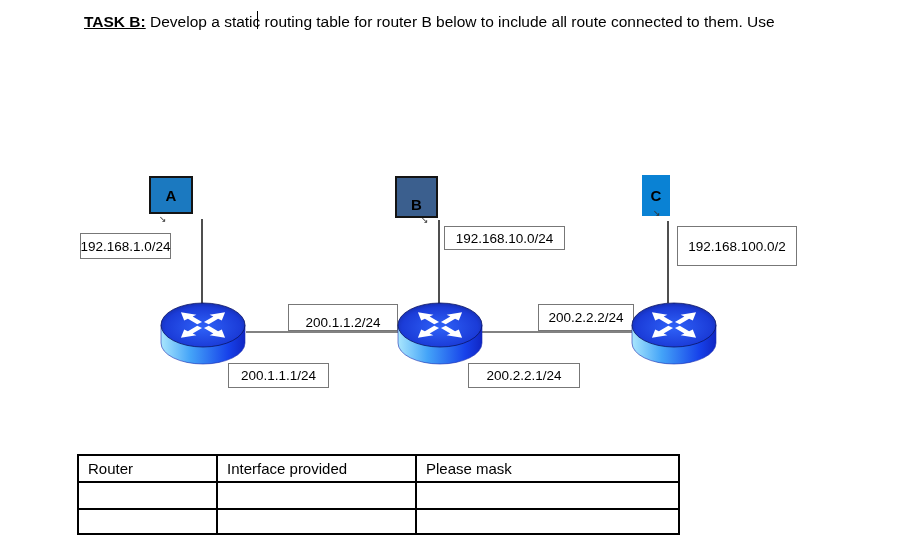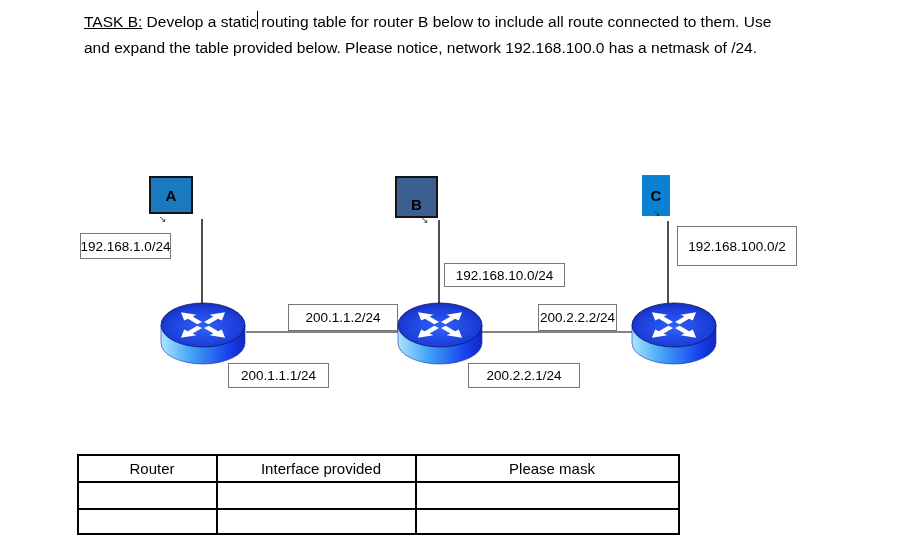--- a/index.html
+++ b/index.html
@@ -3,21 +3,21 @@
 <meta charset="utf-8">
 <style>
   html,body{margin:0;padding:0;background:#fff;}
   .page{
     position:relative;width:902px;height:560px;background:#ffffff;
     font-family:"Liberation Sans","DejaVu Sans",sans-serif;color:#000;overflow:hidden;
   }
   
   .task-text{position:absolute;left:84px;top:9px;width:806px;font-size:15.5px;line-height:26px;}
   .task-line{white-space:pre-wrap;}
-  .b{font-weight:400;}
+  .b{font-weight:700;}
   .u{text-decoration:underline;}
   .caret{position:absolute;left:257px;top:11px;width:1px;height:18px;background:#000;}
   
   .sq{position:absolute;box-sizing:border-box;display:flex;align-items:center;justify-content:center;
       font-weight:700;font-size:15px;color:#000;}
   .sq-a{left:149px;top:176px;width:44px;height:38px;background:#1b79c0;border:2px solid #141414;}
   .sq-b{left:395px;top:176px;width:43px;height:42px;background:#3b5f8e;border:2px solid #141414;
         align-items:flex-end;padding-bottom:3px;}
   .sq-c{left:642px;top:175px;width:28px;height:41px;background:#0a82d4;}
   .hand{position:absolute;font-size:9px;color:#333;line-height:9px;}
@@ -29,36 +29,36 @@
   .vl-a{left:201px;top:219px;height:87px;}
   .vl-b{left:438px;top:220px;height:85px;}
   .vl-c{left:667px;top:221px;height:82px;}
   .hl{position:absolute;height:2px;background:#828282;}
   .hl-1{left:246px;top:331px;width:154px;}
   .hl-2{left:482px;top:331px;width:154px;}
   
   .net-box{position:absolute;box-sizing:border-box;background:#fff;border:1.5px solid #777;
            display:flex;align-items:center;justify-content:center;font-size:13.5px;}
   .net-a{left:80px;top:233px;width:91px;height:26px;}
-  .net-b{left:444px;top:226px;width:121px;height:24px;margin-top:37px;}
+  .net-b{left:444px;top:226px;width:121px;height:24px;}
   .net-c{left:677px;top:226px;width:120px;height:40px;}
-  .if-ab-up{left:288px;top:304px;width:110px;height:27px;}
-  .if-bc-up{left:538px;top:304px;width:79px;height:27px;}
+  .if-ab-up{left:288px;top:304px;width:110px;height:27px;align-items:flex-end;}
+  .if-bc-up{left:538px;top:304px;width:96px;height:27px;}
   .if-ab-lo{left:228px;top:363px;width:101px;height:25px;}
   .if-bc-lo{left:468px;top:363px;width:112px;height:25px;justify-content:center;}
   
   .router{position:absolute;width:86px;height:64px;}
   .r1{left:160px;top:302px;}
   .r2{left:397px;top:302px;}
   .r3{left:631px;top:302px;}
   
   .rt-table{position:absolute;left:77px;top:454px;border-collapse:collapse;}
   .rt-table td{border:2px solid #000;font-size:15px;font-weight:400;
                padding:0 0 0 9px;vertical-align:middle;background:#fff;}
-  .row-h td{height:25px;text-align:center;}
+  .row-h td{height:25px;}
   .row-1 td{height:25px;}
   .row-2 td{height:23px;}
 </style>
 </head>
 <body>
 
 <div class="page">
 
   <svg width="0" height="0" style="position:absolute" aria-hidden="true">
     <defs>
@@ -72,21 +72,20 @@
         <stop offset="0" stop-color="#2f62f8"></stop>
         <stop offset="0.6" stop-color="#1b3cd8"></stop>
         <stop offset="1" stop-color="#0a1467"></stop>
       </radialGradient>
       <path id="arrow" d="M5,-3.2 L19,-3.2 L19,-8.2 L33,0 L19,8.2 L19,3.2 L5,3.2 Z"></path>
     </defs>
   </svg>
 
   <div class="task-text">
     <div class="task-line"><span class="b u">TASK B:</span><span> Develop a static routing table for router B below to include all route connected to them. Use</span></div>
-    <div class="task-line"><span>and expand the table provided below. Please notice, network 192.168.100.0 has a netmask of </span><span class="b">/24</span><span>.</span></div>
   </div>
   <div class="caret"></div>
 
   <div class="sq sq-a">
     <span>A</span>
   </div>
   <div class="sq sq-b">
     <span>B</span>
   </div>
   <div class="sq sq-c">

